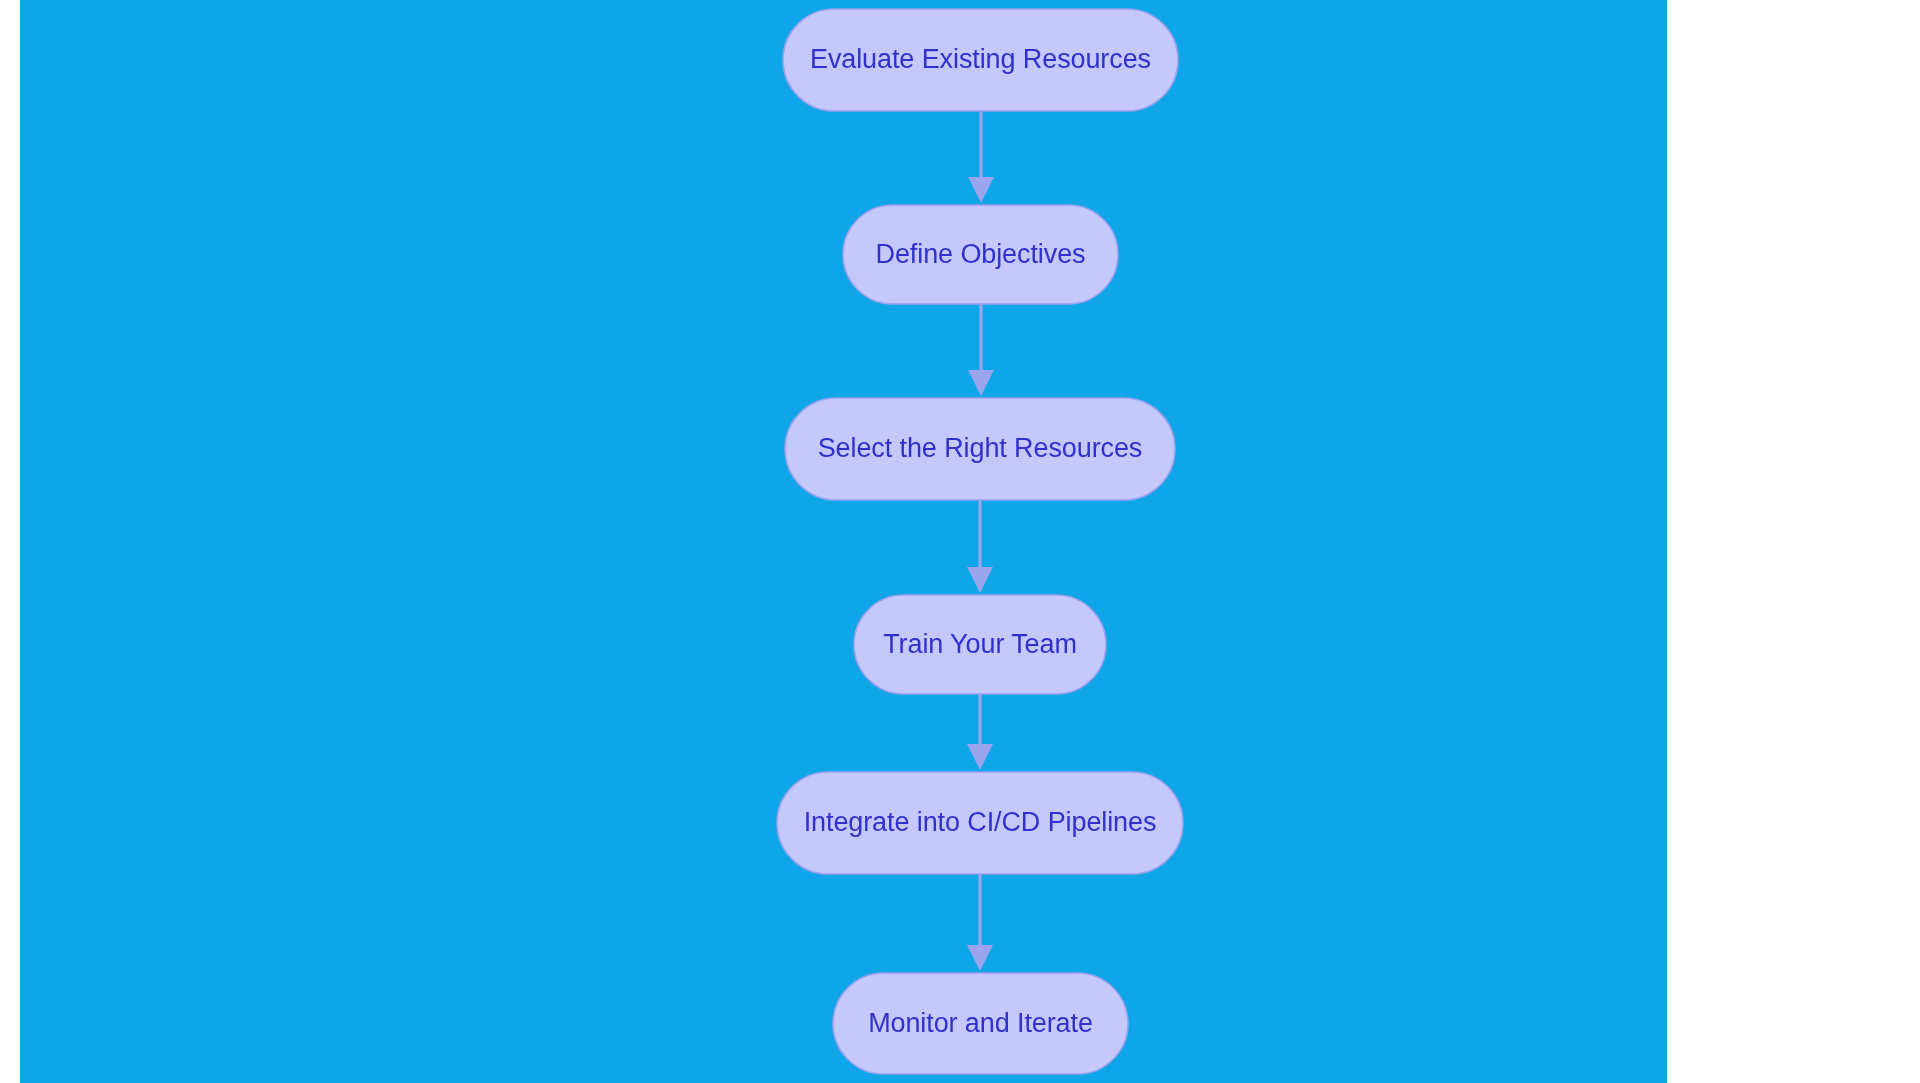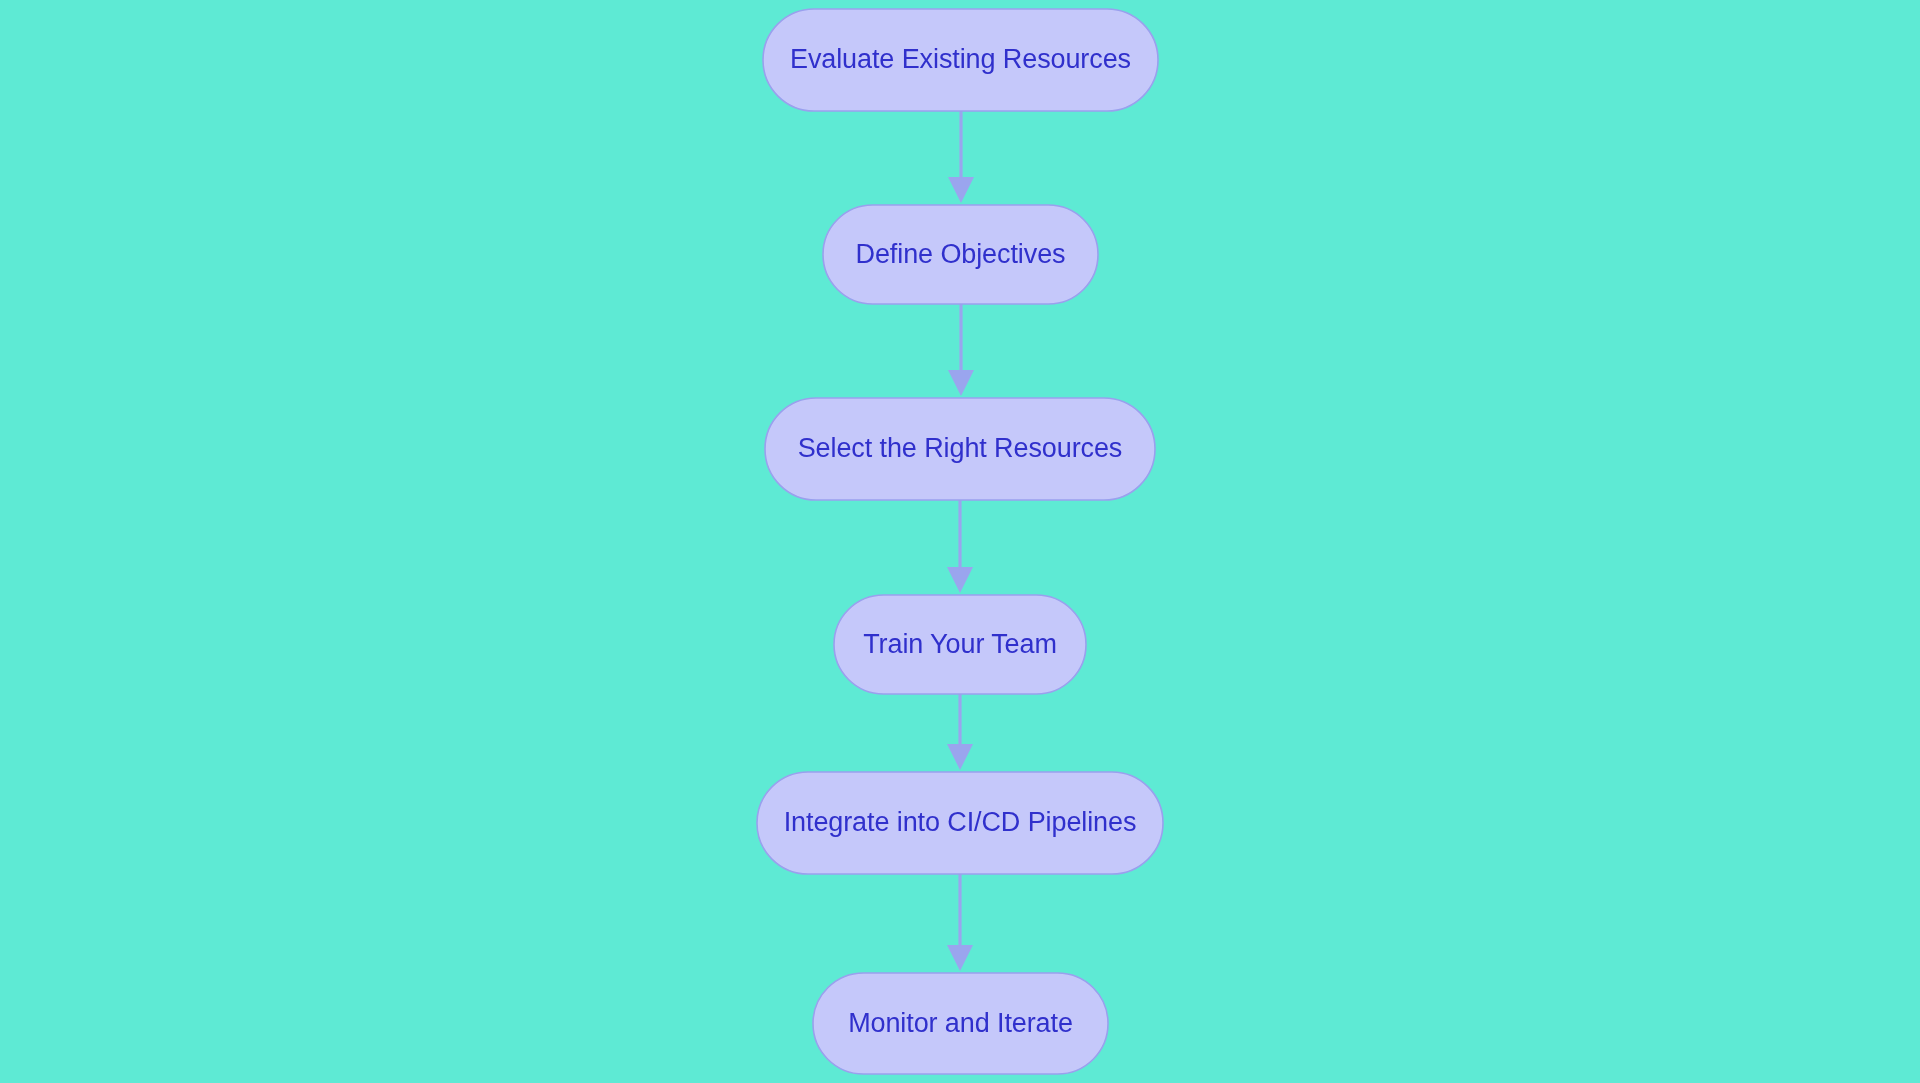--- a/index.html
+++ b/index.html
@@ -9,23 +9,24 @@
     background: #ffffff;
   }
   body {
     width: 1920px;
     height: 1083px;
     overflow: hidden;
     font-family: "Liberation Sans", "DejaVu Sans", sans-serif;
   }
   #flowchart-canvas {
     position: relative;
-    width: 1920px;
+    width: 1647px;
     height: 1083px;
-    background: #5eead4;
+    background: #0ea5e9;
+    margin-left: 20px;
   }
   #flow-svg {
     position: absolute;
     left: 0;
     top: 0;
     width: 1920px;
     height: 1083px;
     display: block;
   }
   .node-shape {

